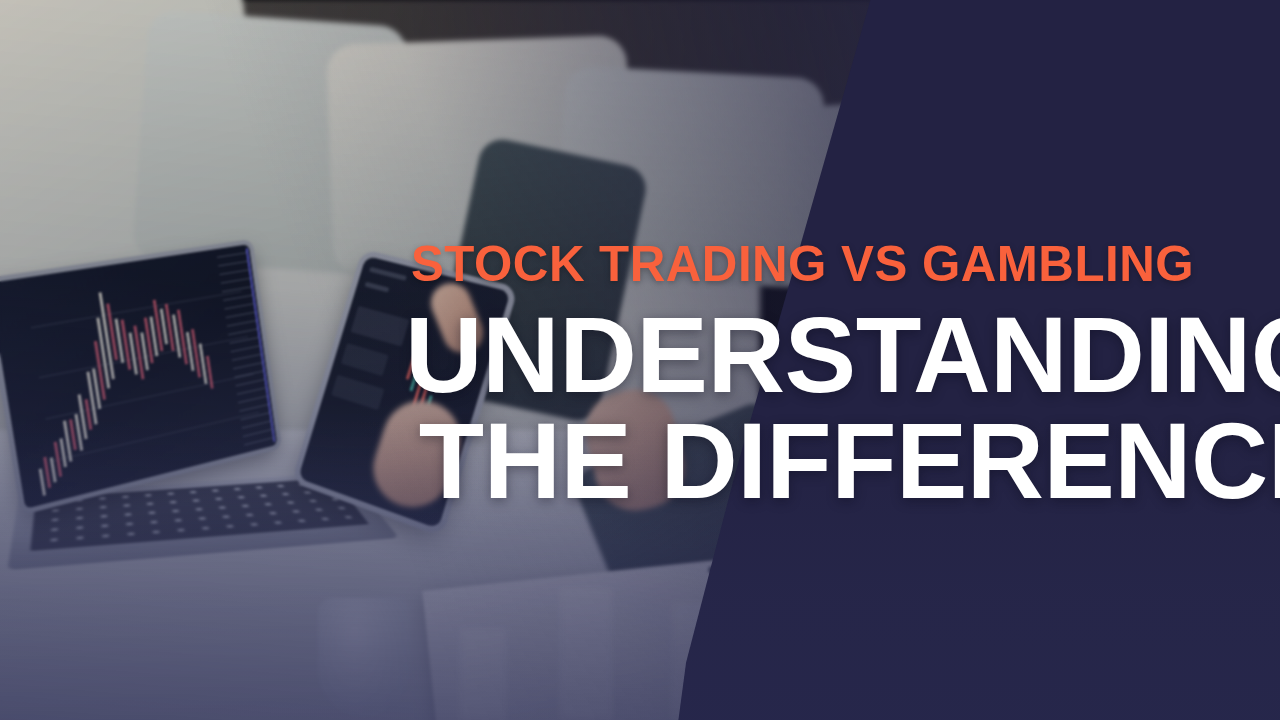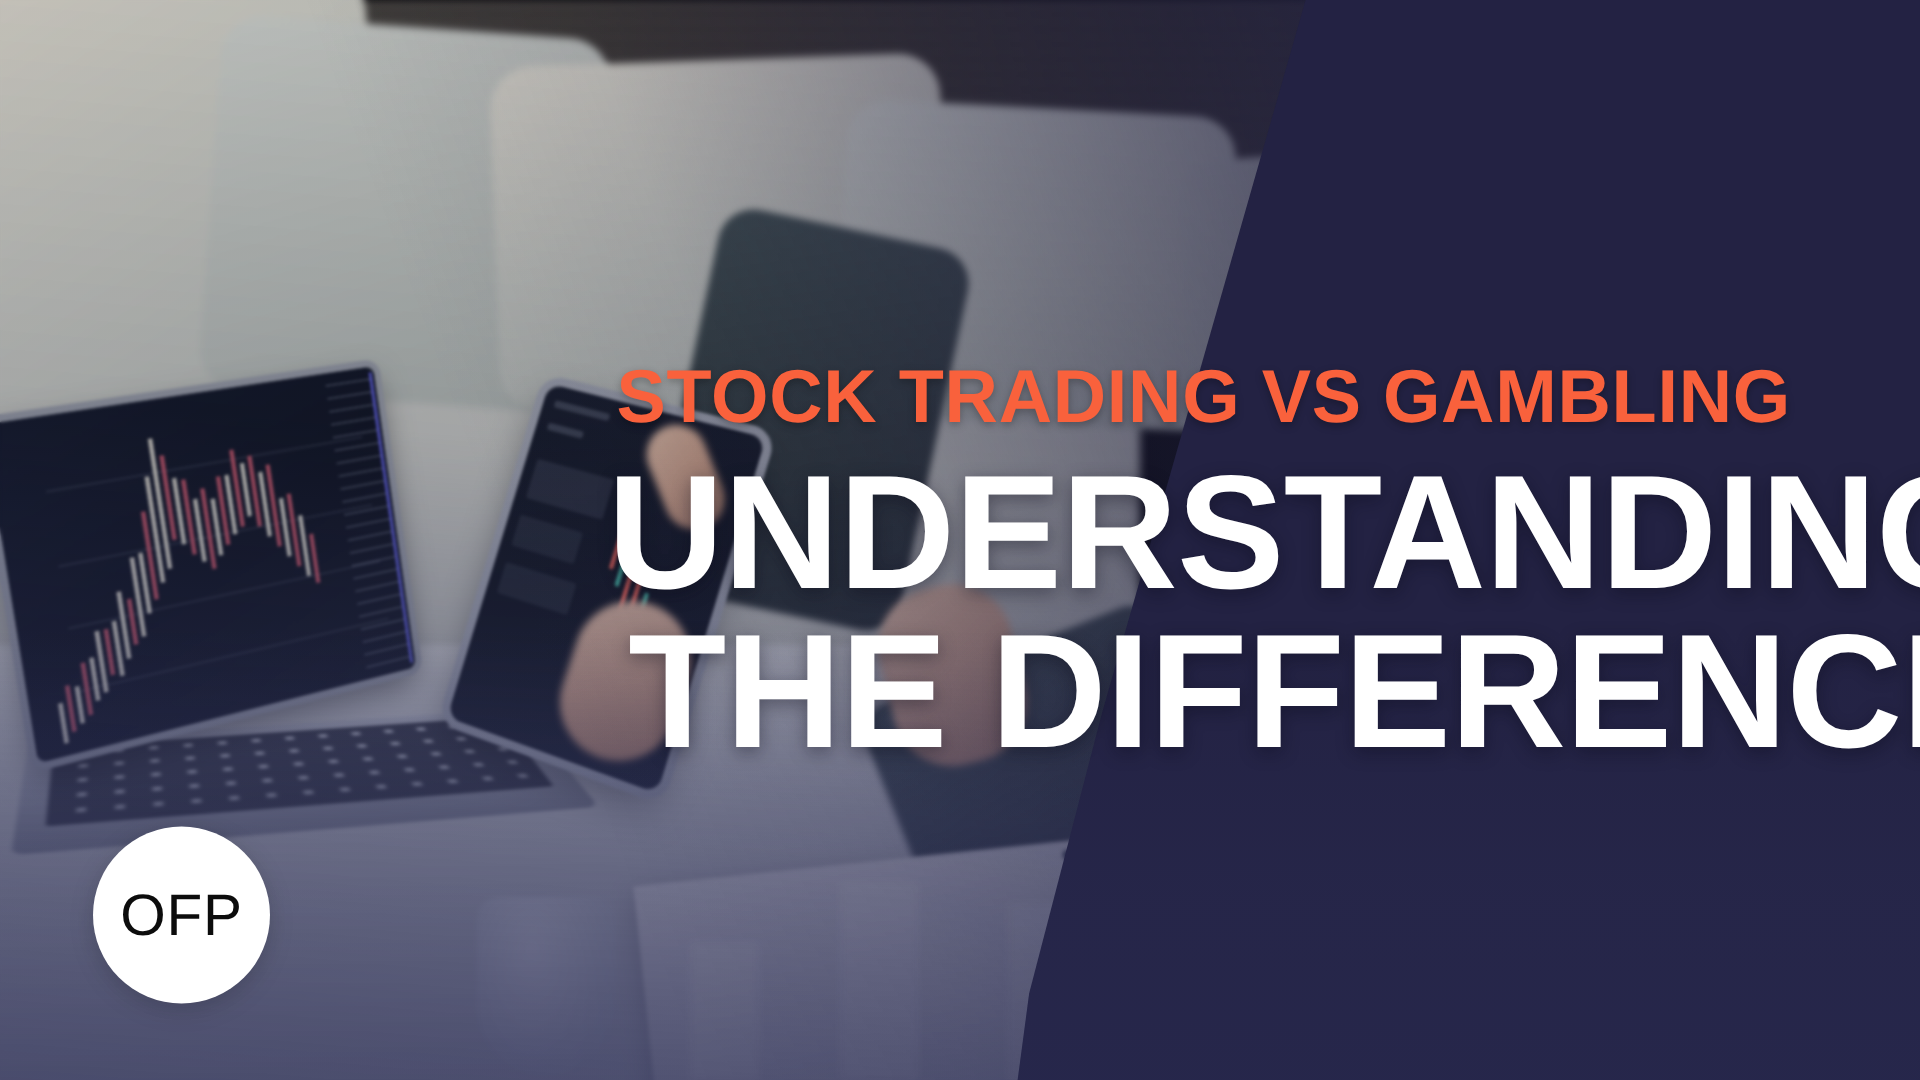--- a/index.html
+++ b/index.html
@@ -433,17 +433,14 @@
 
   <div class="copy">
     <div class="eyebrow">STOCK TRADING VS GAMBLING</div>
 
     <div class="headline">
       <span class="l1">UNDERSTANDING</span>
       <span class="l2">THE DIFFERENCE</span>
     </div>
   </div>
 
-  <div class="logo-badge">
-    <span class="logo-text">OFP</span>
-  </div>
 
 </div>
 
 </body></html>

